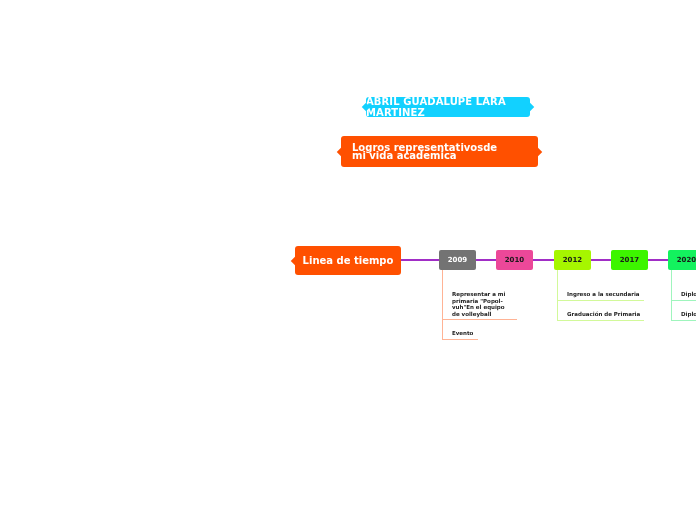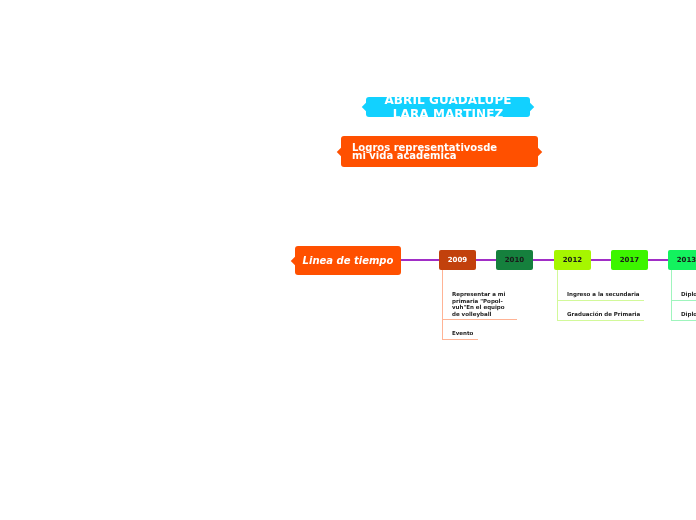--- a/index.html
+++ b/index.html
@@ -11,26 +11,26 @@
     position:absolute; box-sizing:border-box; border-radius:3px;
     display:flex; align-items:center; font-weight:bold; color:#fff;
   }
   .notch-l::before, .notch-r::after {
     content:""; position:absolute; top:50%; width:6px; height:6px;
     background:inherit; transform:translateY(-50%) rotate(45deg);
   }
   .notch-l::before { left:-3px; }
   .notch-r::after { right:-3px; }
   #name-node { left:366px; top:97px; width:164px; height:20px; background:#12d1ff;
-    font-size:12px; justify-content:center; letter-spacing:0.1px;text-align:center; }
+    font-size:10px; justify-content:center; letter-spacing:0.1px; }
   #logros-node { left:341px; top:136px; width:197px; height:31px; background:#ff5000;
     font-size:10px; padding-left:11px; line-height:8px; }
   #logros-node span { width:150px; display:block; }
   #timeline-node { left:295px; top:246px; width:106px; height:29px; background:#ff5000;
-    font-size:10px; justify-content:center;font-style:italic; }
+    font-size:10px; justify-content:center; }
   .hline { position:absolute; height:1.5px; background:#a12ec6; }
   .year { position:absolute; top:250px; height:20px; width:37px; font-size:7px;
     justify-content:center; border-radius:2px; color:#1a1a1a; }
   .branch { position:absolute; width:1px; }
   .leaf { position:absolute; font-size:5.5px; font-weight:bold; color:#222; line-height:6.5px; }
   .uline { position:absolute; height:1px; }
 </style>
 </head>
 <body>
 
@@ -41,34 +41,34 @@
 <div class="node notch-l notch-r" id="logros-node">
   <span>Logros representativosde mi vida academica</span>
 </div>
 
 <div class="node notch-l" id="timeline-node">
   <span>Linea de tiempo</span>
 </div>
 
 <div class="hline" style="left:401px; top:259px; width:295px;"></div>
 
-<div class="node year" style="left:439px; background:#c2410c; color:#fff;">
+<div class="node year" style="left:439px; background:#737373; color:#fff;">
   <span>2009</span>
 </div>
 <div class="branch" style="left:442px; top:270px; height:69px; background:#ffb395;"></div>
 <div class="leaf" style="left:452px; top:291px; width:60px;">
   <span>Representar a mi primaria "Popol-vuh"En el equipo de volleyball</span>
 </div>
 <div class="uline" style="left:442px; top:319px; width:75px; background:#ffb395;"></div>
 <div class="leaf" style="left:452px; top:330px; width:40px;">
   <span>Evento</span>
 </div>
 <div class="uline" style="left:442px; top:339px; width:36px; background:#ffb395;"></div>
 
-<div class="node year" style="left:496px; background:#15803d;">
+<div class="node year" style="left:496px; background:#ec4899;">
   <span>2010</span>
 </div>
 
 <div class="node year" style="left:554px; background:#a6f600;">
   <span>2012</span>
 </div>
 <div class="branch" style="left:557px; top:270px; height:50px; background:#d2f99a;"></div>
 <div class="leaf" style="left:567px; top:291px; width:80px;">
   <span>Ingreso a la secundaria</span>
 </div>
@@ -76,21 +76,21 @@
 <div class="leaf" style="left:567px; top:311px; width:80px;">
   <span>Graduación de Primaria</span>
 </div>
 <div class="uline" style="left:557px; top:320px; width:87px; background:#d2f99a;"></div>
 
 <div class="node year" style="left:611px; background:#3df500;">
   <span>2017</span>
 </div>
 
 <div class="node year" style="left:668px; background:#13f25e;">
-  <span>2013</span>
+  <span>2020</span>
 </div>
 <div class="branch" style="left:671px; top:270px; height:50px; background:#9ff5bd;"></div>
 <div class="leaf" style="left:681px; top:291px; width:40px;">
   <span>Diplo</span>
 </div>
 <div class="uline" style="left:671px; top:300px; width:30px; background:#9ff5bd;"></div>
 <div class="leaf" style="left:681px; top:311px; width:40px;">
   <span>Diplo</span>
 </div>
 <div class="uline" style="left:671px; top:320px; width:30px; background:#9ff5bd;"></div>

